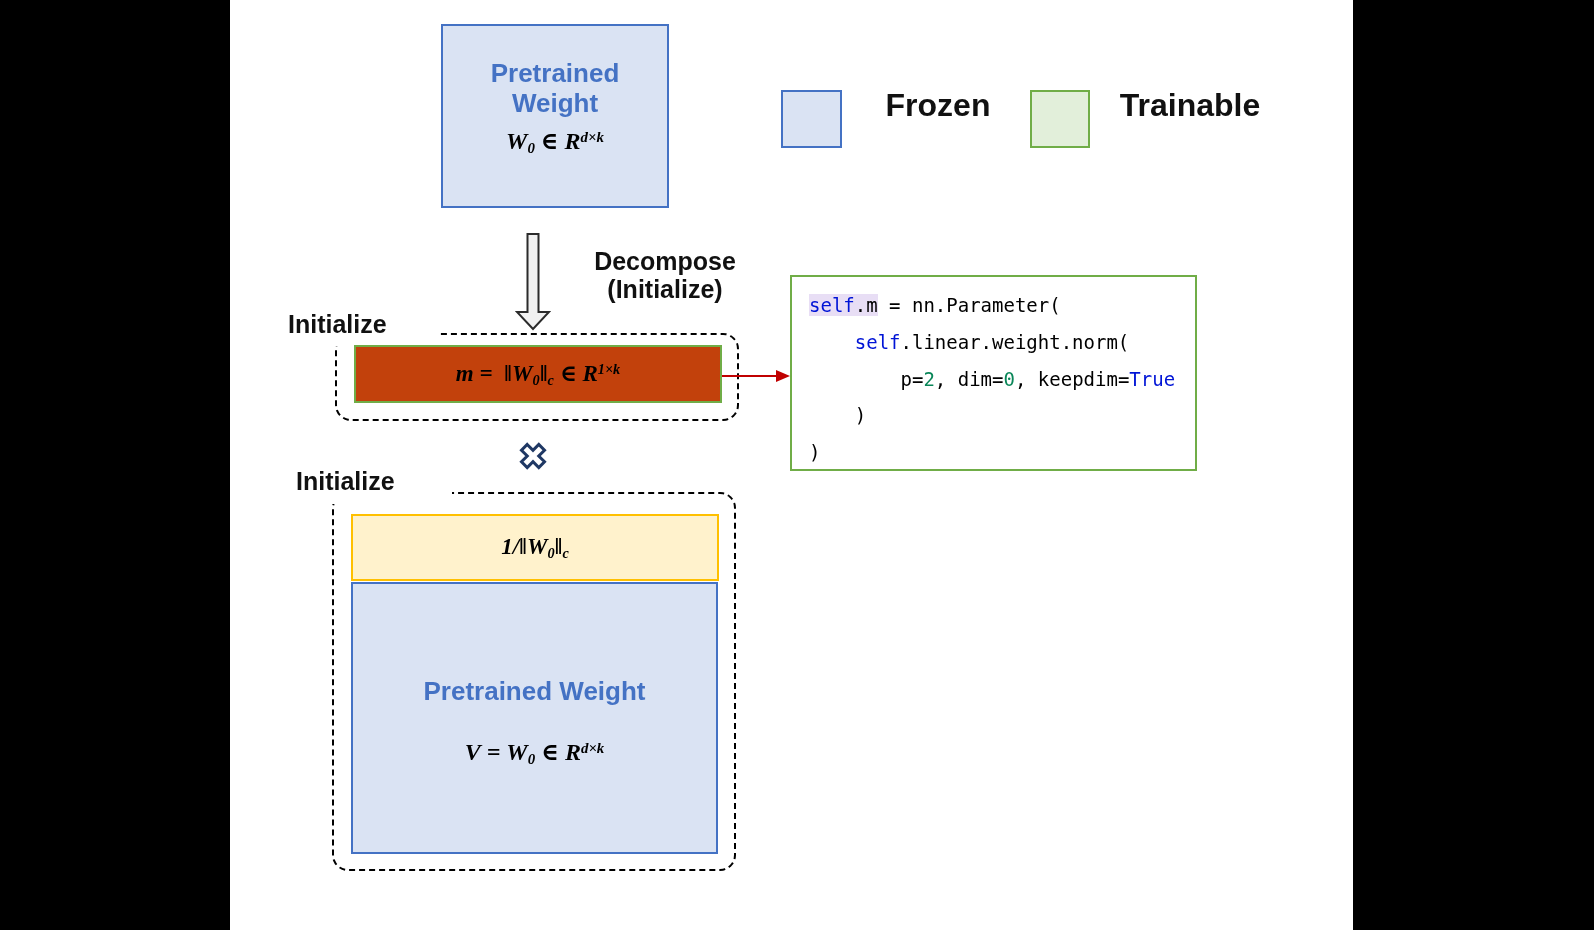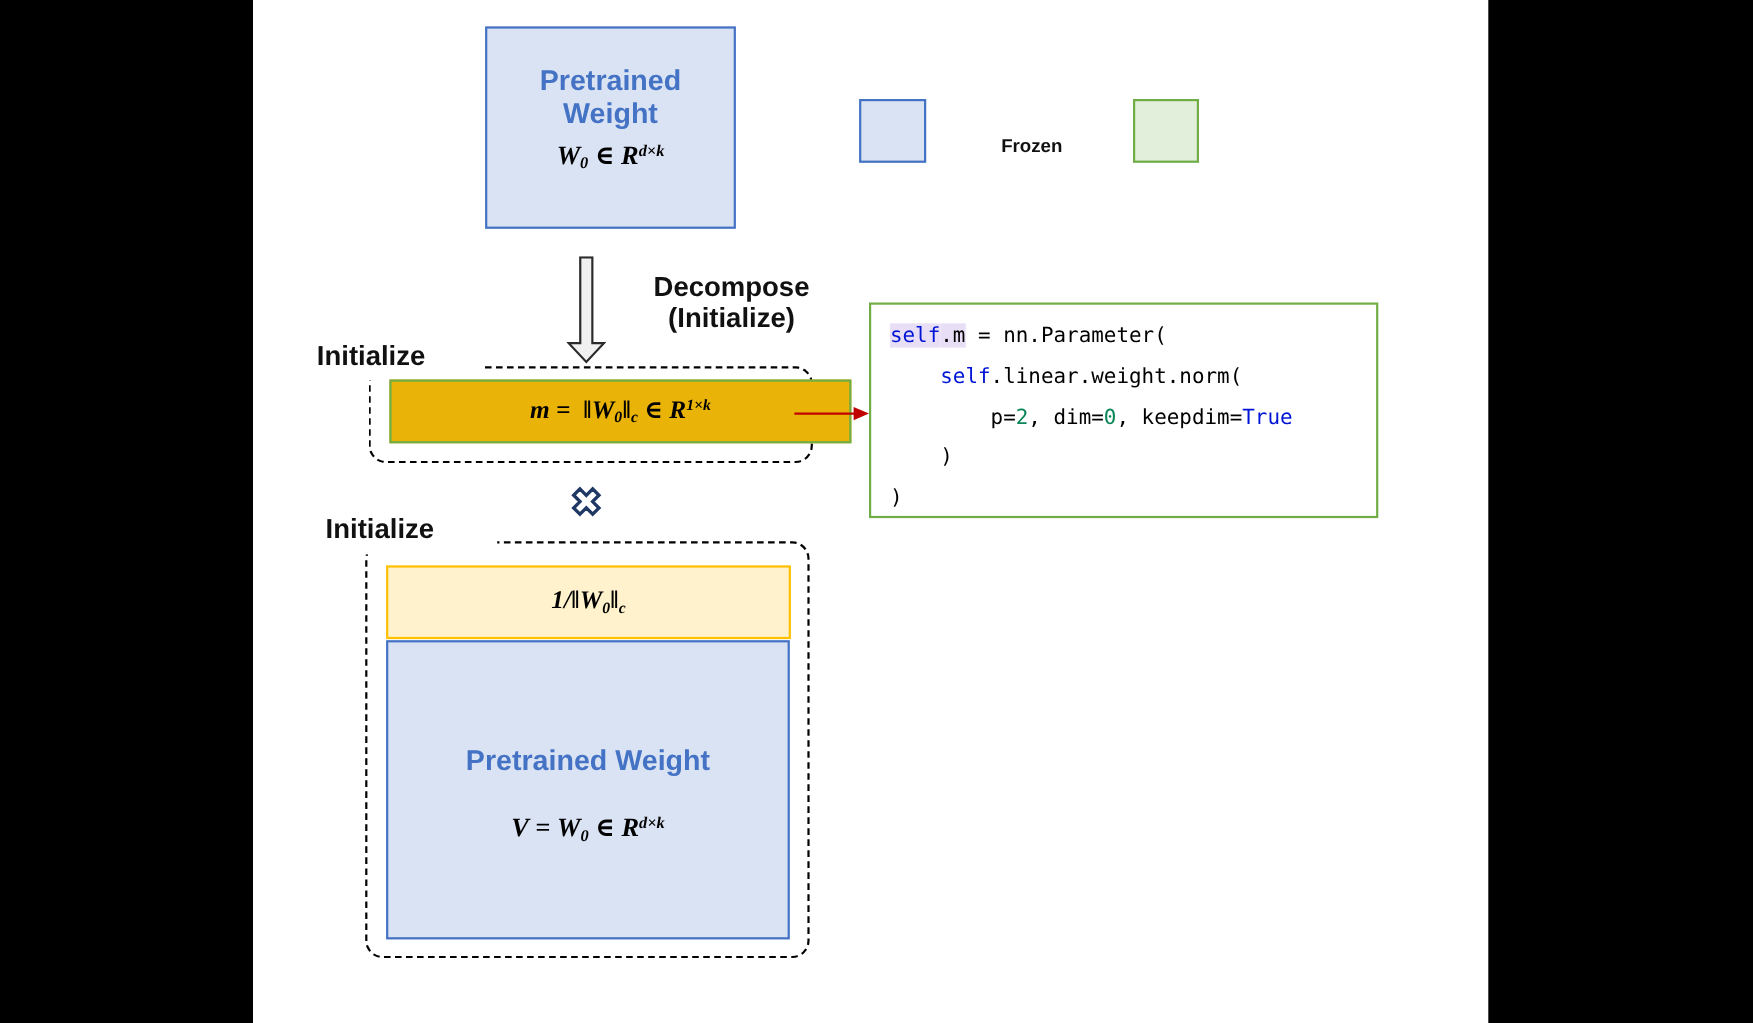--- a/index.html
+++ b/index.html
@@ -17,44 +17,44 @@
 
   
   .top-box{left:211px;top:24px;width:228px;height:184px;background:#dae3f3;border:2px solid #4472c4;
            display:flex;flex-direction:column;align-items:center;box-sizing:border-box;}
   .top-box .title{margin-top:32px;font-size:26px;line-height:30px;font-weight:bold;color:#4472c4;text-align:center;}
   .top-box .formula{margin-top:8px;font-size:24px;}
 
   .swatch{box-sizing:border-box;}
   .swatch-frozen{left:551px;top:90px;width:61px;height:58px;background:#dae3f3;border:2.5px solid #4472c4;}
   .swatch-trainable{left:800px;top:90px;width:60px;height:58px;background:#e2efda;border:2.5px solid #70ad47;}
-  .legend-label{top:104px;height:58px;font-size:17px;}
+  .legend-label{top:76px;height:58px;font-size:32px;}
   .legend-frozen-label{left:634px;width:148px;}
   .legend-trainable-label{left:885px;width:150px;}
 
   .decompose-label{left:330px;top:247px;width:210px;font-size:25px;line-height:28px;text-align:center;}
 
   .dashed-group{border:2.5px dashed #000;border-radius:16px;box-sizing:border-box;z-index:1;}
   .magnitude-dashed{left:105px;top:333px;width:404px;height:88px;}
   .direction-dashed{left:102px;top:492px;width:404px;height:379px;}
 
   .group-label{background:#fff;z-index:2;font-size:25px;display:flex;align-items:center;}
   .magnitude-label{left:50px;top:302px;width:158px;height:44px;padding-left:8px;box-sizing:border-box;}
   .direction-label{left:56px;top:458px;width:166px;height:46px;padding-left:10px;box-sizing:border-box;}
 
-  .magnitude-box{left:124px;top:345px;width:420px;height:58px;background:#eab308;border:2.5px solid #70ad47;
+  .magnitude-box{left:124px;top:345px;width:368px;height:58px;background:#c2410c;border:2.5px solid #70ad47;
                  box-sizing:border-box;z-index:2;font-size:23px;}
   .scale-box{left:121px;top:514px;width:368px;height:67px;background:#fff2cc;border:2.5px solid #ffc000;
              box-sizing:border-box;z-index:2;font-size:23px;}
   .direction-weight-box{left:121px;top:582px;width:367px;height:272px;background:#dae3f3;border:2px solid #4472c4;
              box-sizing:border-box;z-index:2;display:flex;flex-direction:column;align-items:center;}
   .direction-weight-box .title{margin-top:92px;font-size:26px;font-weight:bold;color:#4472c4;}
   .direction-weight-box .formula{margin-top:30px;font-size:24px;}
 
-  .code-box{left:560px;top:275px;width:463px;height:196px;background:#fff;border:2px solid #70ad47;
+  .code-box{left:560px;top:275px;width:407px;height:196px;background:#fff;border:2px solid #70ad47;
             box-sizing:border-box;z-index:2;}
   .code{font-family:"DejaVu Sans Mono","Liberation Mono",monospace;font-size:19px;line-height:36.8px;
         white-space:pre;color:#000;padding:10px 0 0 17px;}
   .c-blue{color:#0014d6;}
   .c-green{color:#098658;}
   .hl{background:#e8def5;}
 
   svg{display:block;}
 </style>
 </head>
@@ -66,20 +66,21 @@
     <div class="title">
       <div>Pretrained</div>
       <div>Weight</div>
     </div>
     <div class="formula math"><span>W</span><sub>0</sub><span>&nbsp;∈&nbsp;R</span><sup>d×k</sup></div>
   </div>
 
   <div class="abs swatch swatch-frozen"></div>
   <div class="abs center sansb legend-label legend-frozen-label">Frozen</div>
   <div class="abs swatch swatch-trainable"></div>
+  <div class="abs center sansb legend-label legend-trainable-label">Trainable</div>
 
   <svg class="abs" style="left:285px;top:233px;" width="36" height="98" viewBox="0 0 36 98">
     <path d="M12.5,1 H23.5 V79 H34 L18,96 L2,79 H12.5 Z" fill="#f1f1f1" stroke="#2b2b2b" stroke-width="2"></path>
   </svg>
 
   <div class="abs sansb decompose-label">
     <div>Decompose</div>
     <div>(Initialize)</div>
   </div>
 

